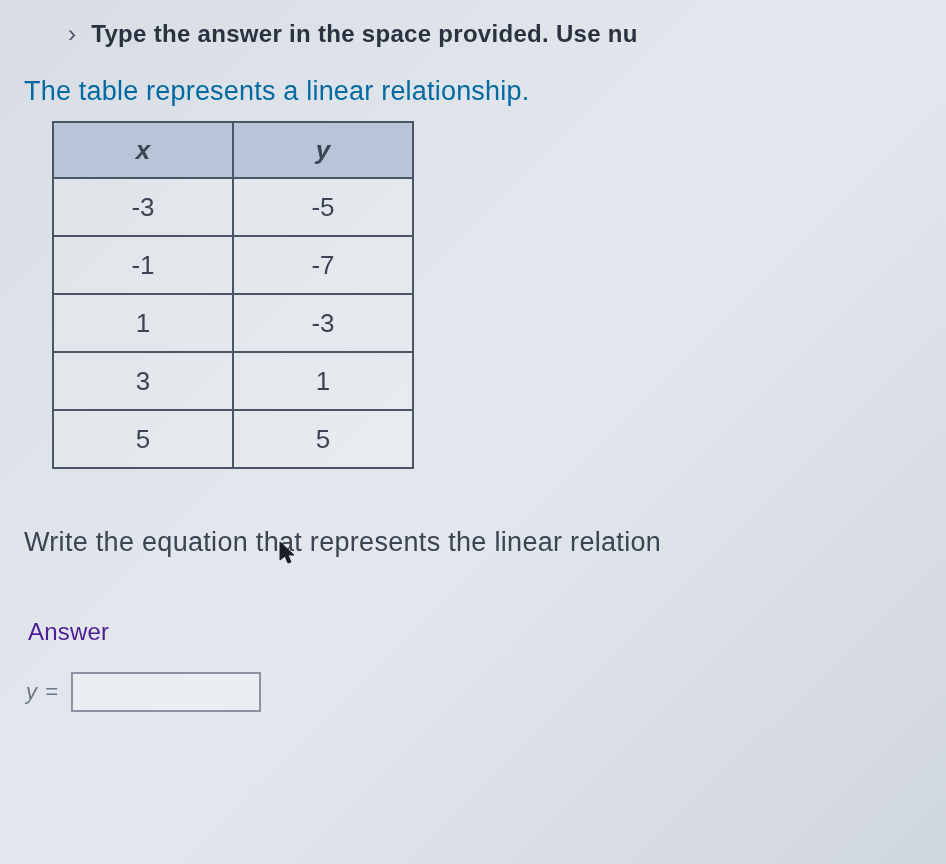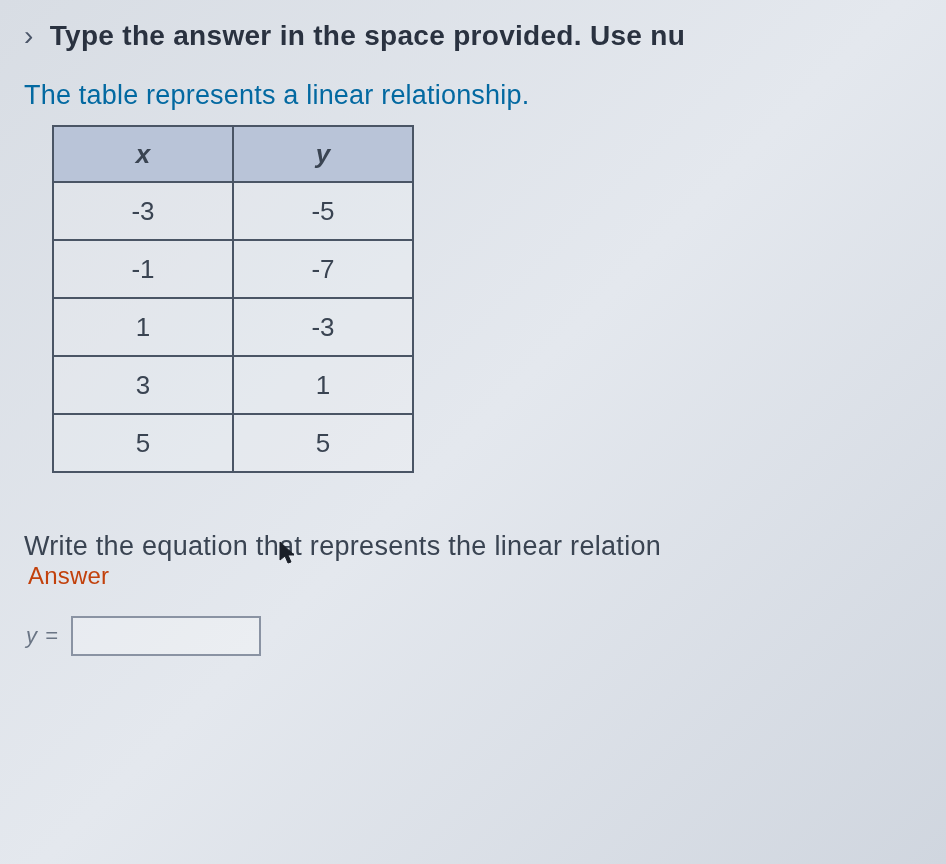--- a/index.html
+++ b/index.html
@@ -8,26 +8,27 @@
     padding: 20px 24px;
     width: 946px;
     height: 864px;
     font-family: Arial, Helvetica, sans-serif;
     background: linear-gradient(135deg, #d8dde4 0%, #e4e8ee 50%, #d0d6df 100%);
     color: #3a4250;
     overflow: hidden;
     position: relative;
   }
   .instruction-line {
-    font-size: 28px;
+    font-size: 24px;
     font-weight: 700;
     color: #2a3240;
     margin-bottom: 28px;
     letter-spacing: 0.3px;
     white-space: nowrap;
+    margin-left: 44px;
   }
   .chevron {
     display: inline-block;
     margin-right: 8px;
     color: #4a5568;
     font-weight: 400;
   }
   .body-text {
     font-size: 27px;
     color: #0369a1;
@@ -63,26 +64,27 @@
     left: 278px;
     top: 540px;
     font-size: 26px;
     color: #1a1f28;
     pointer-events: none;
   }
   .question-text {
     font-size: 27px;
     color: #3a4452;
     margin-top: 58px;
+    margin-bottom: 60px;
     letter-spacing: 0.3px;
     white-space: nowrap;
   }
   .answer-label {
     font-size: 24px;
-    color: #c2410c;
+    color: #4c1d95;
     margin-bottom: 26px;
     letter-spacing: 0.2px;
     margin-left: 4px;
   }
   .answer-row {
     display: flex;
     align-items: center;
     gap: 12px;
     margin-left: 2px;
   }

